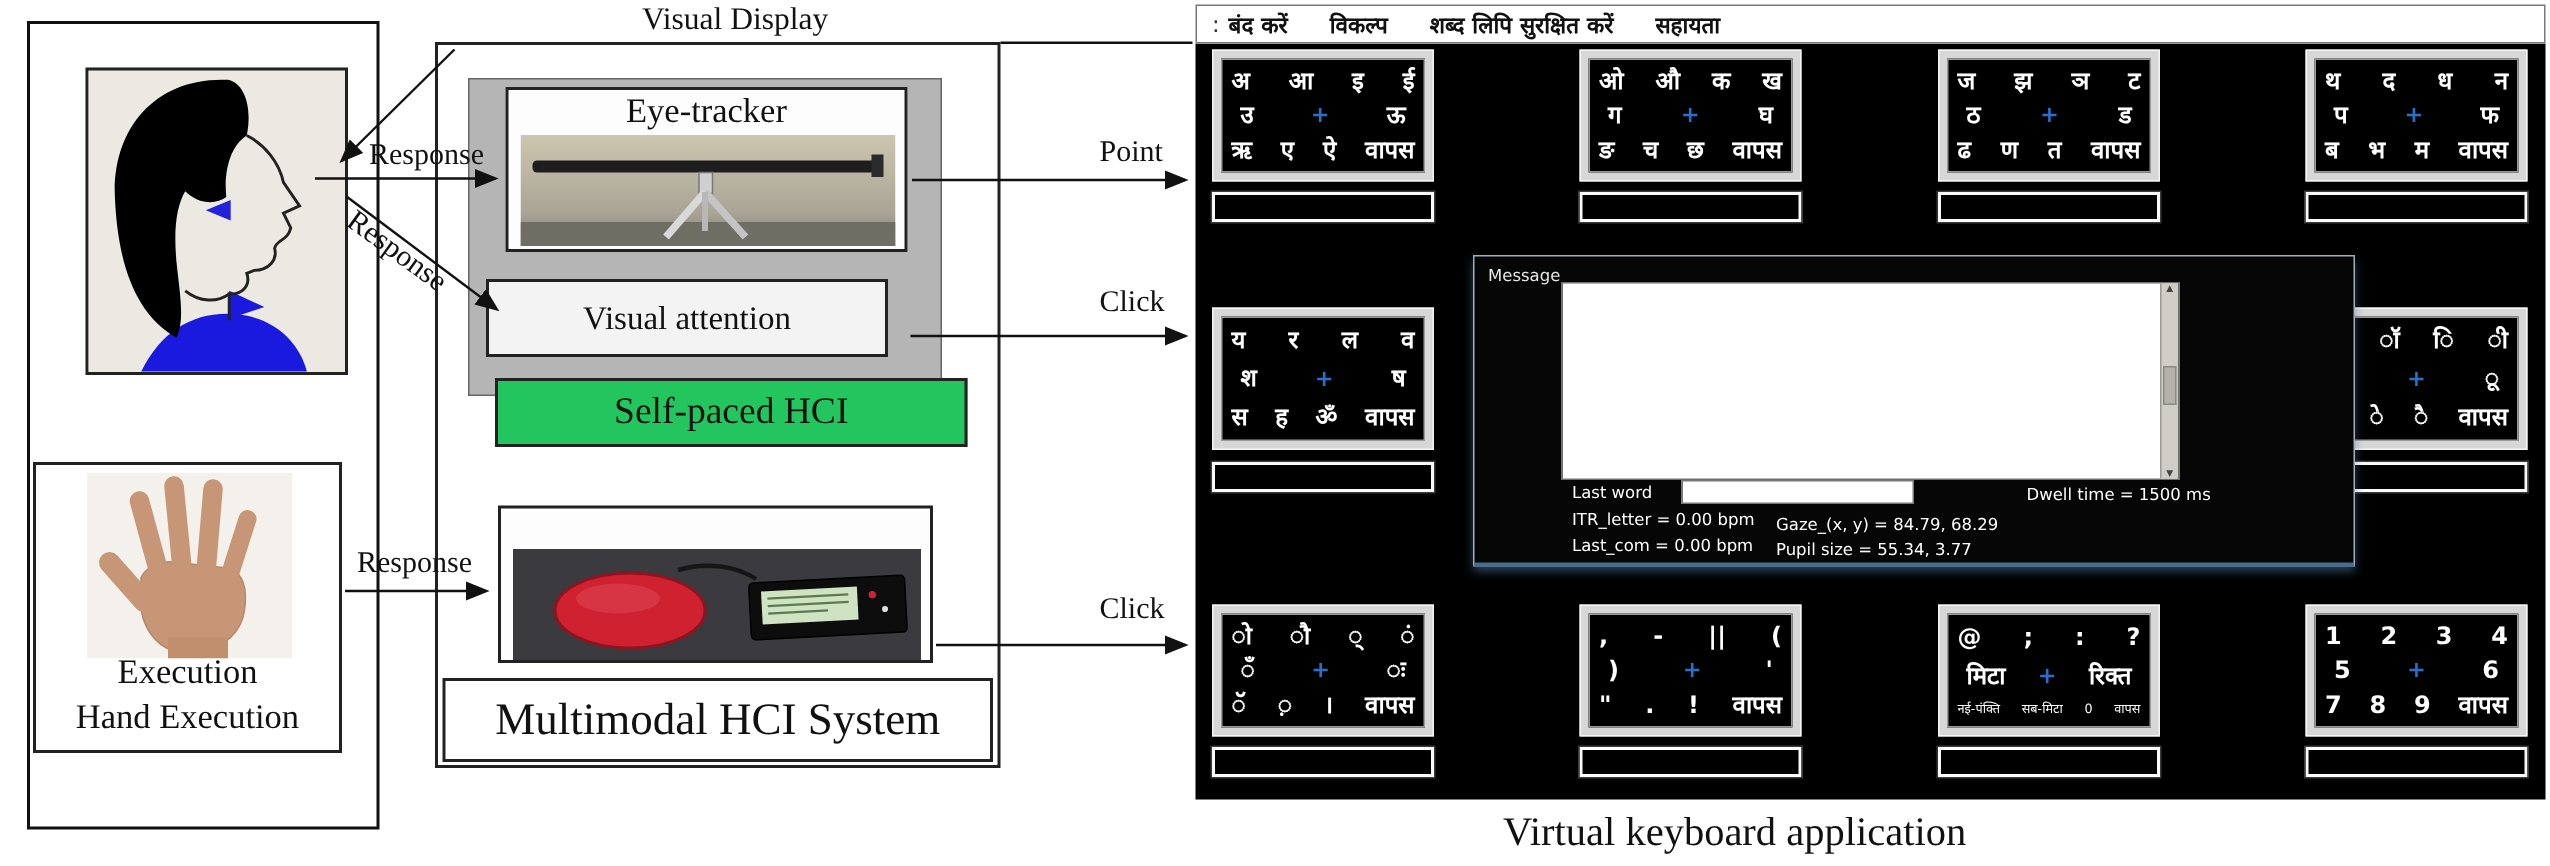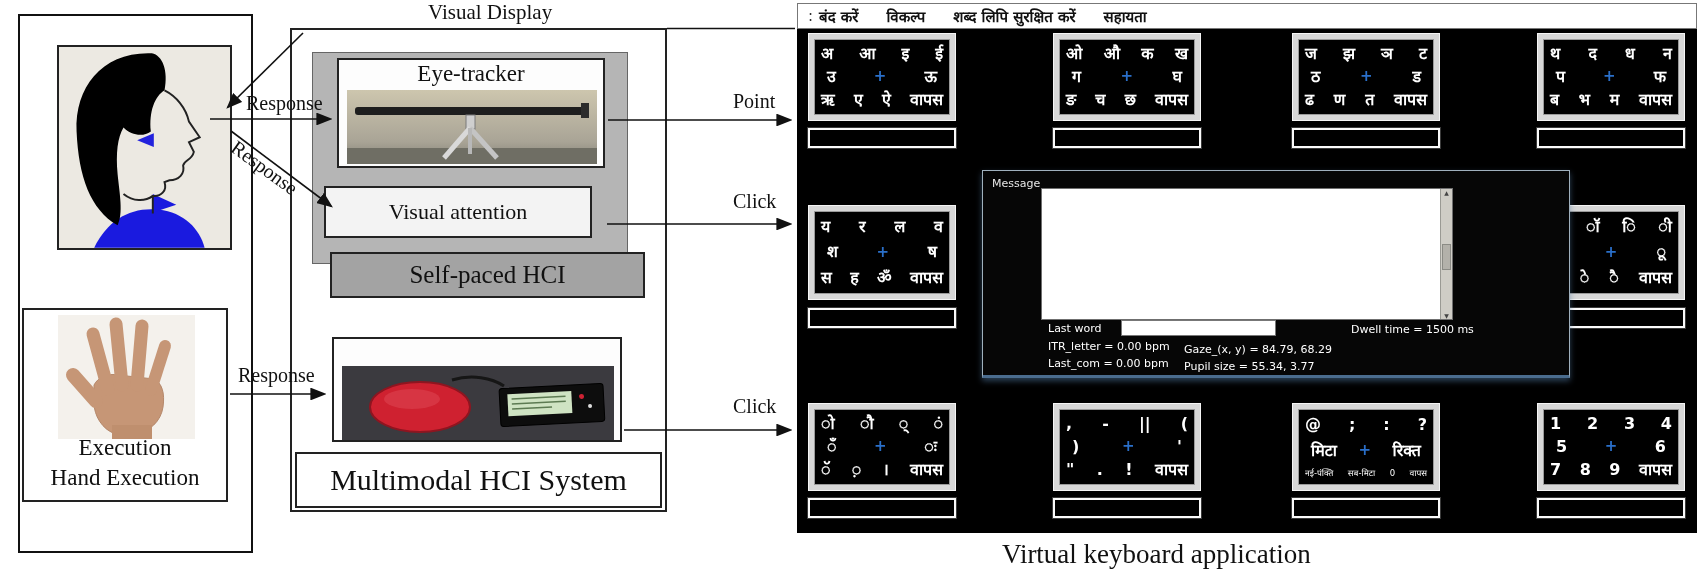--- a/index.html
+++ b/index.html
@@ -10,21 +10,21 @@
   .lbl{position:absolute;white-space:nowrap;z-index:7;}
   .facebox{left:57px;top:45px;width:175px;height:205px;border:2px solid #222;background:#ece9e2;z-index:2;}
   .handbox{left:22px;top:308px;width:206px;height:194px;border:2px solid #222;background:#fff;z-index:2;text-align:center;}
   .hand-cap{font-size:23px;line-height:28px;margin-top:2px;}
   .bigbox{left:290px;top:28px;width:377px;height:484px;border:2px solid #222;background:#fff;z-index:1;}
   .graybox{left:312px;top:52px;width:316px;height:212px;background:#b5b5b5;border:1px solid #666;z-index:2;}
   .etbox{left:337px;top:58px;width:268px;height:110px;border:2px solid #222;background:#fdfdfd;z-index:3;text-align:center;}
   .et-title{font-size:23px;line-height:28px;}
   .vabox{left:324px;top:186px;width:268px;height:52px;border:2px solid #222;background:#f3f3f3;z-index:3;
          display:flex;align-items:center;justify-content:center;font-size:22px;}
-  .spbox{left:330px;top:252px;width:315px;height:46px;border:2px solid #222;background:#a3a3a3;z-index:3;
+  .spbox{left:330px;top:252px;width:315px;height:46px;border:2px solid #222;background:#22c55e;z-index:3;
          display:flex;align-items:center;justify-content:center;font-size:25px;}
   .issbox{left:332px;top:337px;width:290px;height:105px;border:2px solid #222;background:#fdfdfd;z-index:3;text-align:center;}
   .iss-title{font-size:21px;line-height:25px;}
   .mmbox{left:295px;top:452px;width:367px;height:56px;border:2px solid #222;background:#fff;z-index:3;
          display:flex;align-items:center;justify-content:center;font-size:30px;}
   .leftframe{left:18px;top:14px;width:235px;height:539px;border:2px solid #111;background:transparent;z-index:1;}
   
   .kb-menu{left:797px;top:3px;width:900px;height:26px;background:#fff;border:1px solid #777;z-index:2;
            display:flex;align-items:center;gap:28px;padding-left:10px;font-weight:700;font-size:15px;color:#111;
            font-family:"DejaVu Sans","Liberation Sans",sans-serif;}

